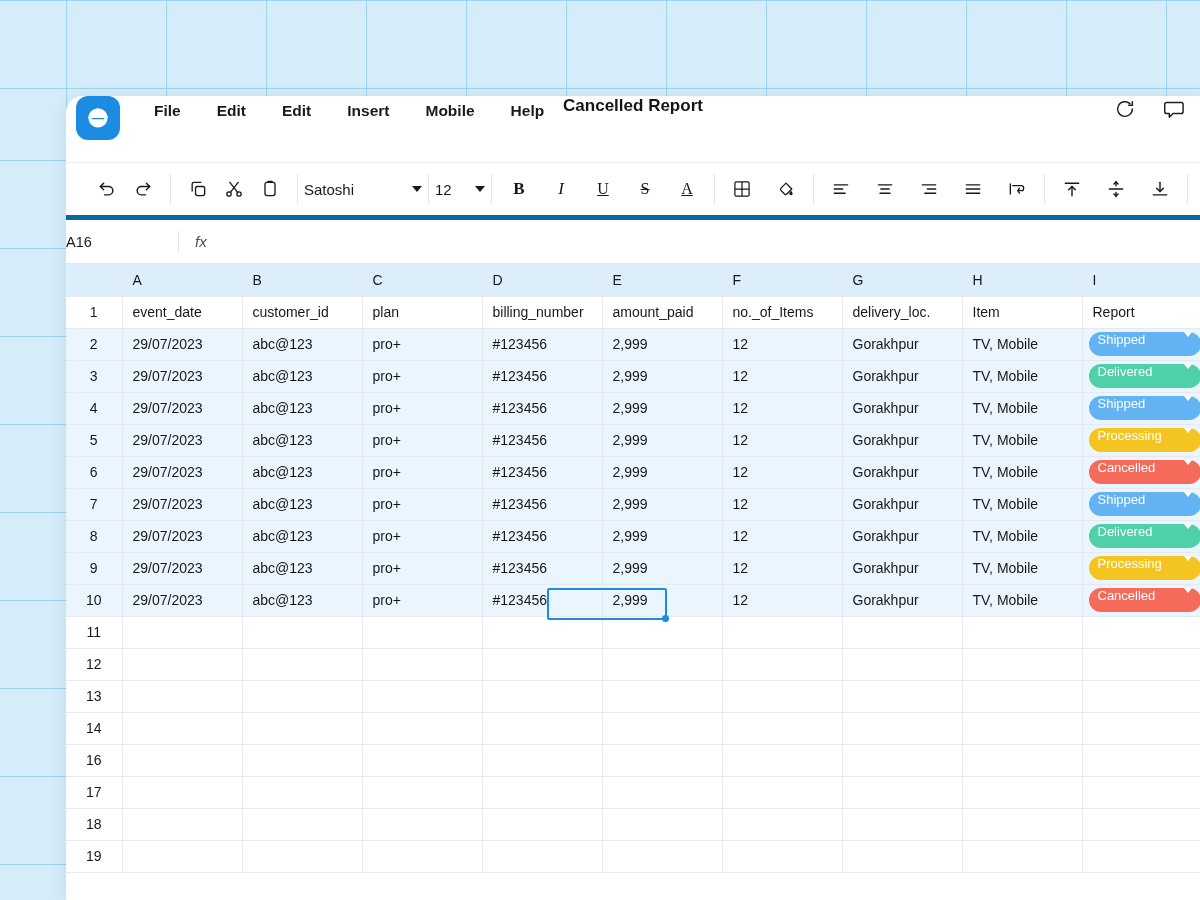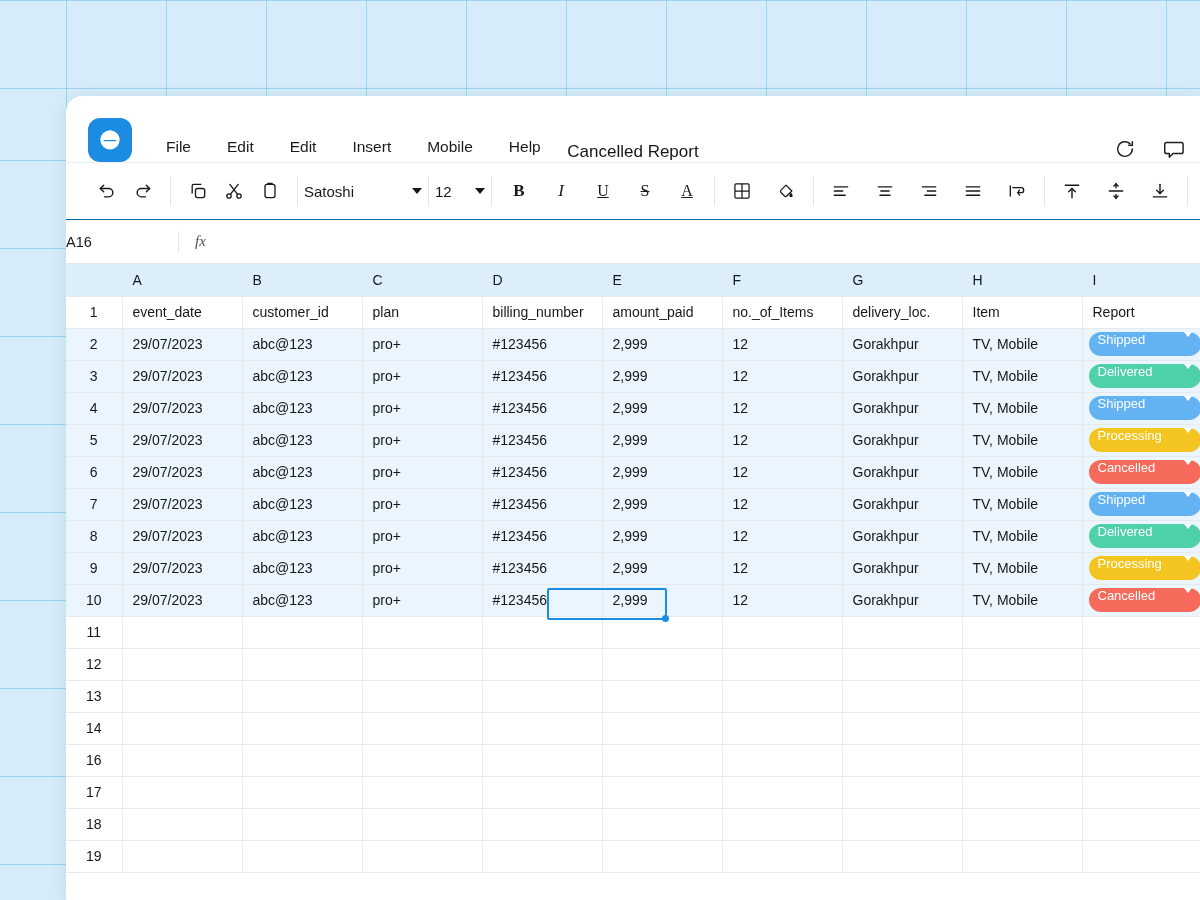--- a/index.html
+++ b/index.html
@@ -45,23 +45,24 @@
     background: #ffffff;
     border-top-left-radius: 16px;
     overflow: hidden;
     box-shadow: 0 2px 18px rgba(20,60,90,.10);
   }
 
   
   .menubar {
     height: 66px;
     display: flex;
-    align-items: flex-end;
-    padding: 0 12px 0 22px;
+    align-items: flex-start;
+    padding: 0 12px 0 10px;
     position: relative;
+    font-weight: bold;
   }
   .logo {
     width: 44px; height: 44px;
     border-radius: 12px;
     background: #1c8ce3;
     display: flex; align-items: center; justify-content: center;
     flex: none;
     margin-right: 16px;
   }
   .logo svg { display: block; }
@@ -92,21 +93,21 @@
   .icon-btn {
     width: 26px; height: 26px;
     display: flex; align-items: center; justify-content: center;
     color: #1d1f23;
   }
 
   
   .toolbar {
     height: 58px;
     border-top: 1px solid #eceff2;
-    border-bottom: 1px solid #0369a1;
+    border-bottom: 5px solid #0369a1;
     display: flex;
     align-items: center;
     padding: 0 8px 0 14px;
     gap: 0;
     overflow: hidden;
   }
   .tb-group {
     display: flex;
     align-items: center;
     gap: 6px;
@@ -154,21 +155,21 @@
     color: #16181c;
   }
   .fx-sep {
     width: 1px; height: 22px; background: #e2e6ea;
   }
   .fx {
     padding: 0 16px;
     font-style: italic;
     font-size: 15px;
     color: #4a5056;
-    font-family: Liberation Serif, serif;
+    font-family: Liberation Sans, sans-serif;
   }
 
   
   .sheet {
     position: relative;
     height: 636px;
     overflow: hidden;
   }
   table.grid {
     border-collapse: collapse;

